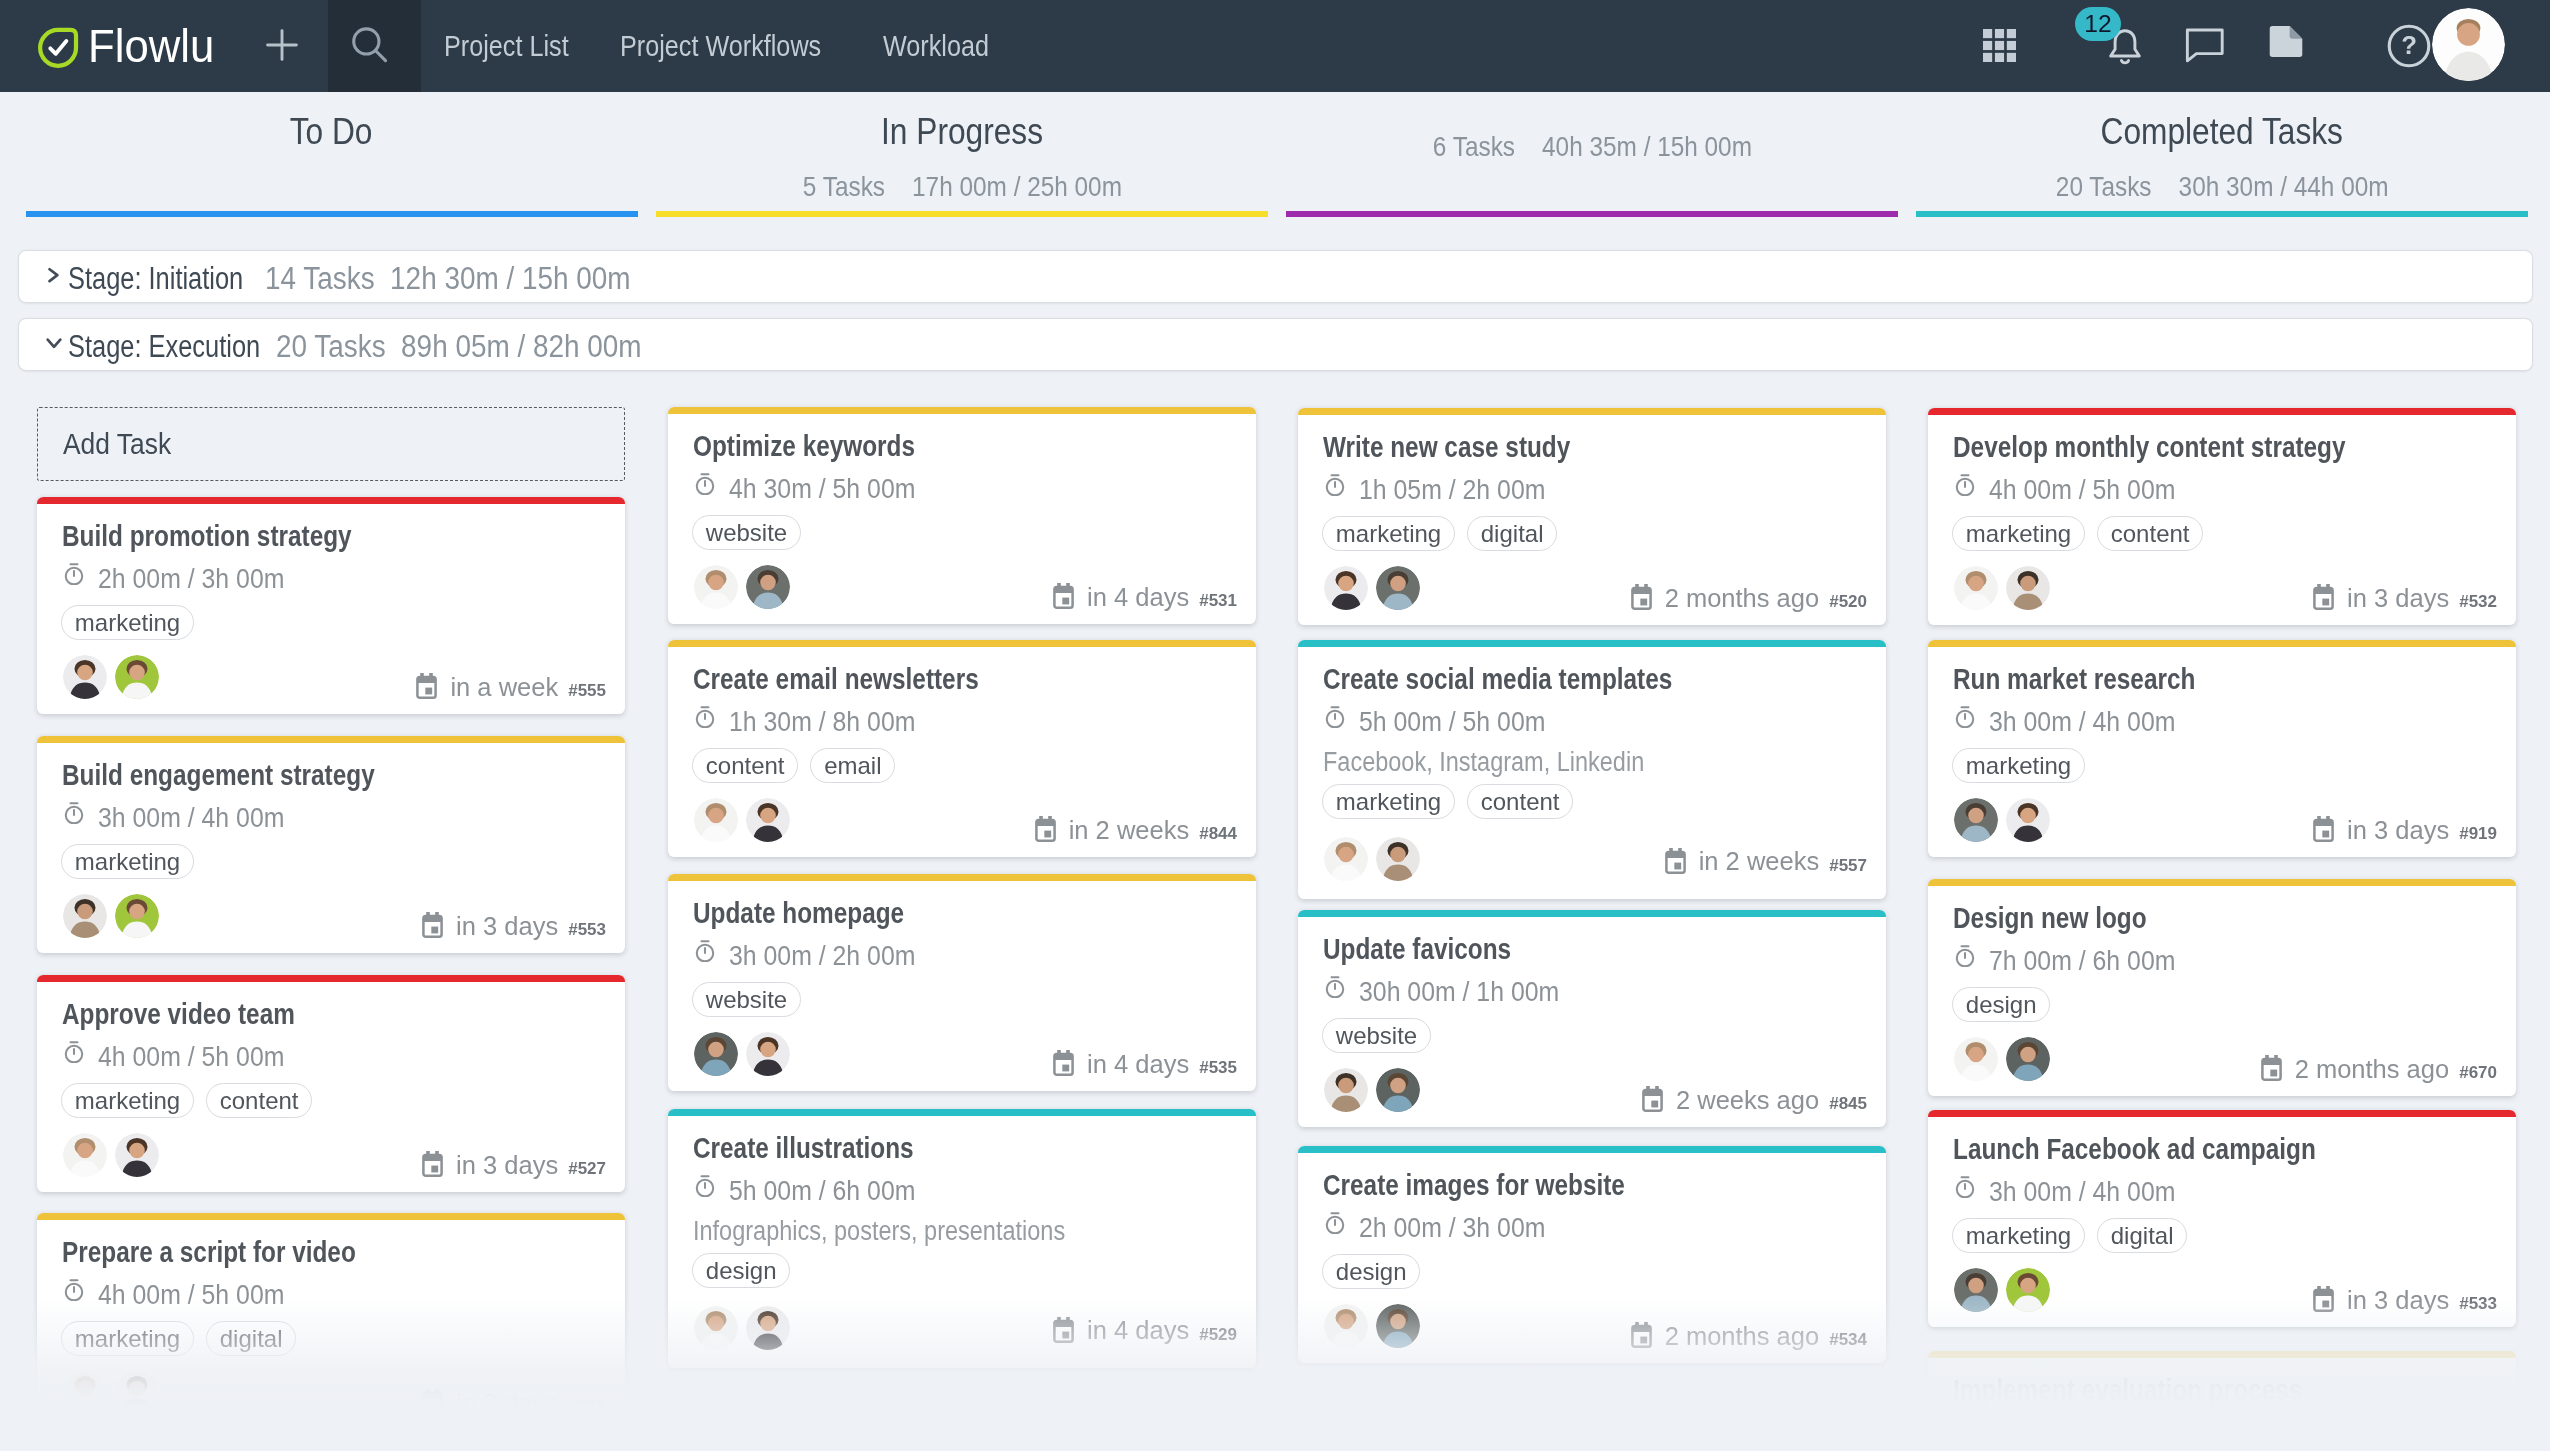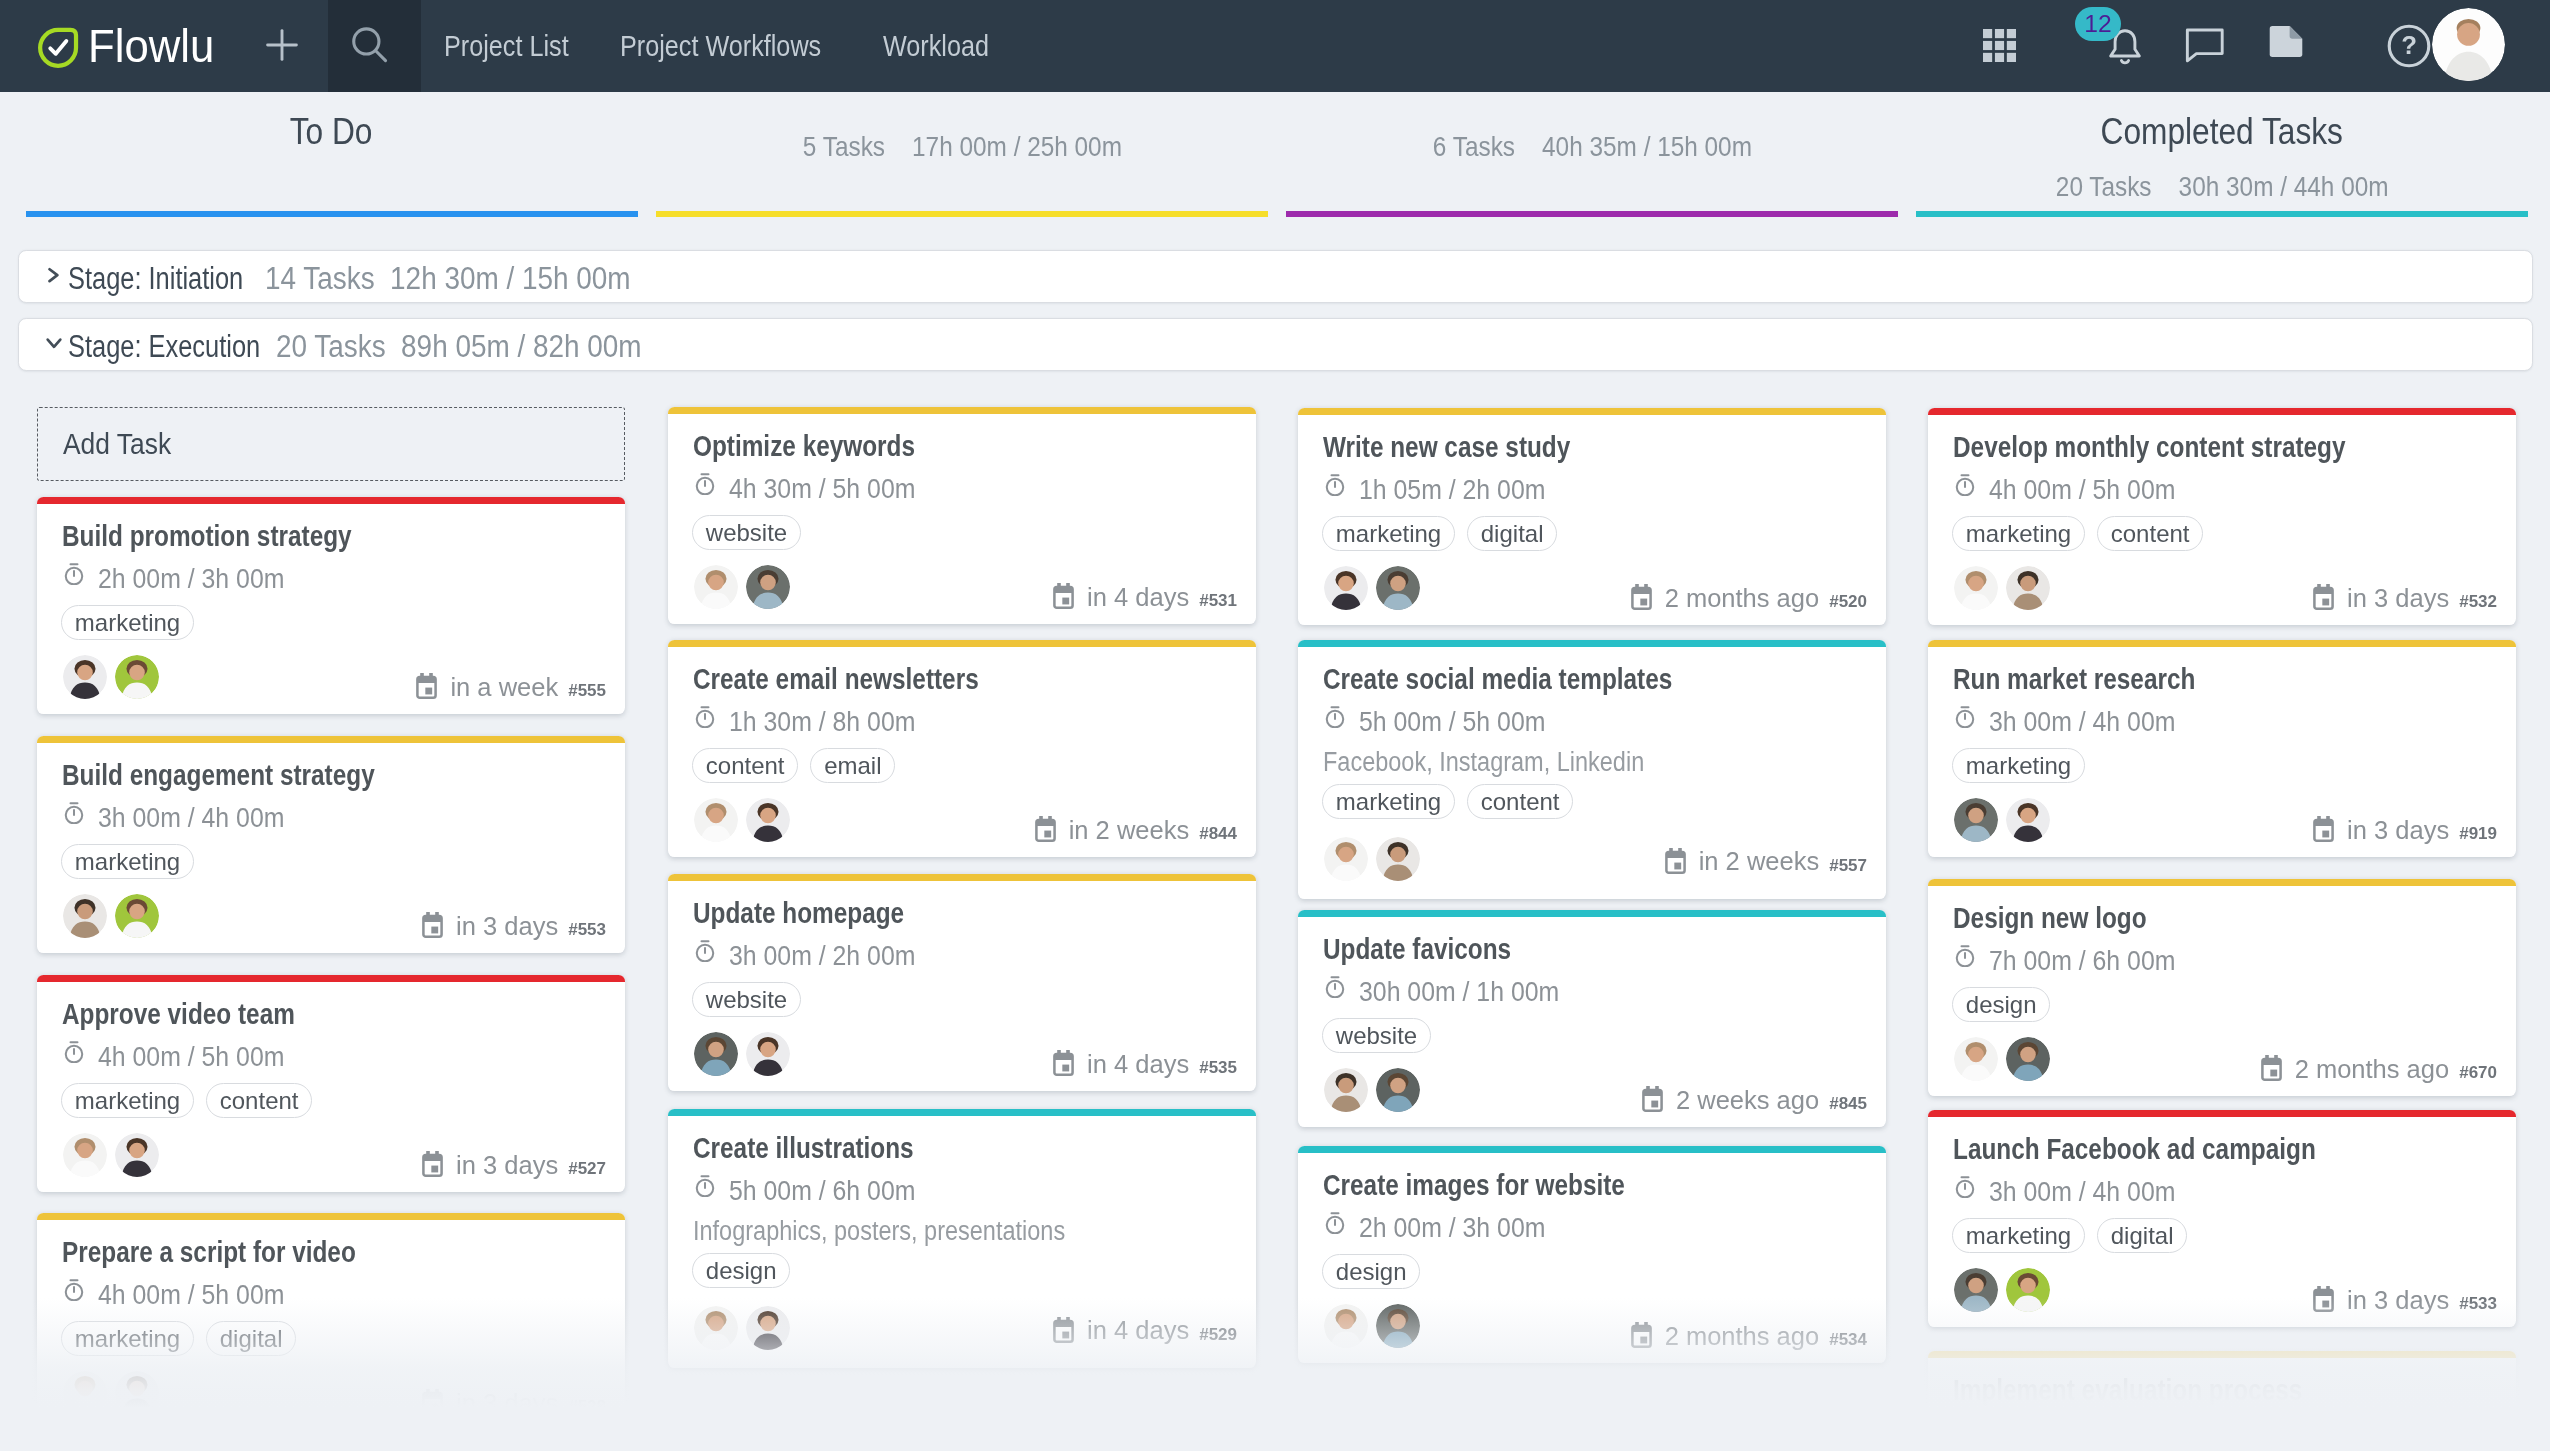--- a/index.html
+++ b/index.html
@@ -89,21 +89,21 @@
         <rect x="13" y="26" width="10" height="10" fill="#c4cdd5"></rect>
         <rect x="26" y="26" width="10" height="10" fill="#c4cdd5"></rect>
       </svg>
     </div>
     <div class="abs" style="left:2104px; top:26.4px;">
       <svg width="42" height="41" viewBox="0 0 24 24" fill="none" stroke="#c9d2d9" stroke-width="1.7" stroke-linecap="round" stroke-linejoin="round" style="display:block">
         <path d="M12 2.8 C 8.4 2.8 6.2 5.6 6.2 9.2 L 6.2 13.6 L 3.6 17.6 L 20.4 17.6 L 17.8 13.6 L 17.8 9.2 C 17.8 5.6 15.6 2.8 12 2.8 Z"></path>
         <path d="M9.9 20.2 a2.3 2.3 0 0 0 4.2 0"></path>
       </svg>
     </div>
-    <div class="abs" style="left:2075px; top:7.3px; width:46px; height:34px; background:#35b9c8; border-radius:17.3px; text-align:center; line-height:34px; color:#4c1d95; font-size:24.6px;">12</div>
+    <div class="abs" style="left:2075px; top:7.3px; width:46px; height:34px; background:#35b9c8; border-radius:17.3px; text-align:center; line-height:34px; color:#0f172a; font-size:24.6px;">12</div>
     <div class="abs" style="left:2185px; top:25.5px;">
       <svg width="40" height="38" viewBox="0 0 44 42" fill="none" stroke="#c9d2d9" stroke-width="3.2" stroke-linejoin="round" style="display:block">
         <path d="M2.5 4.5 H 41 V 30.5 H 12.5 L 2.5 38.5 Z"></path>
       </svg>
     </div>
     <div class="abs" style="left:2267px; top:25.5px;">
       <svg width="38" height="31" viewBox="0 0 42 34" style="display:block">
         <path d="M3 3 Q3 0 6 0 H25 L39 14 V31 Q39 34 36 34 H6 Q3 34 3 31 Z" fill="#ccd4db"></path>
         <path d="M25 0 L25 11 Q25 14 28 14 L39 14 Z" fill="#8e9ba6"></path>
       </svg>
@@ -121,20 +121,21 @@
         <circle cx="40" cy="29" r="12.5" fill="#d7a584"></circle>
         <path d="M13 80 C 16 58 27 48 40 48 C 53 48 64 58 67 80 Z" fill="#e9e9e7"></path>
       </svg>
     </div>
   </div>
 <div class="colhead" style="left:25.5px;">
     <div class="t"><span>To Do</span></div>
   </div>
 <div class="colbar" style="left:25.5px; width:612px; background:#2892ef"></div>
 <div class="colhead" style="left:656px;">
+    <div class="t"><span>In Progress</span></div>
     <div class="s"><span>5 Tasks&nbsp;&nbsp;&nbsp;&nbsp;17h 00m / 25h 00m</span></div>
   </div>
 <div class="colbar" style="left:656px; width:612px; background:#f6de2a"></div>
 <div class="colhead" style="left:1286px;">
     <div class="s"><span>6 Tasks&nbsp;&nbsp;&nbsp;&nbsp;40h 35m / 15h 00m</span></div>
   </div>
 <div class="colbar" style="left:1286px; width:612px; background:#9d2bac"></div>
 <div class="colhead" style="left:1916px;">
     <div class="t"><span>Completed Tasks</span></div>
     <div class="s"><span>20 Tasks&nbsp;&nbsp;&nbsp;&nbsp;30h 30m / 44h 00m</span></div>

